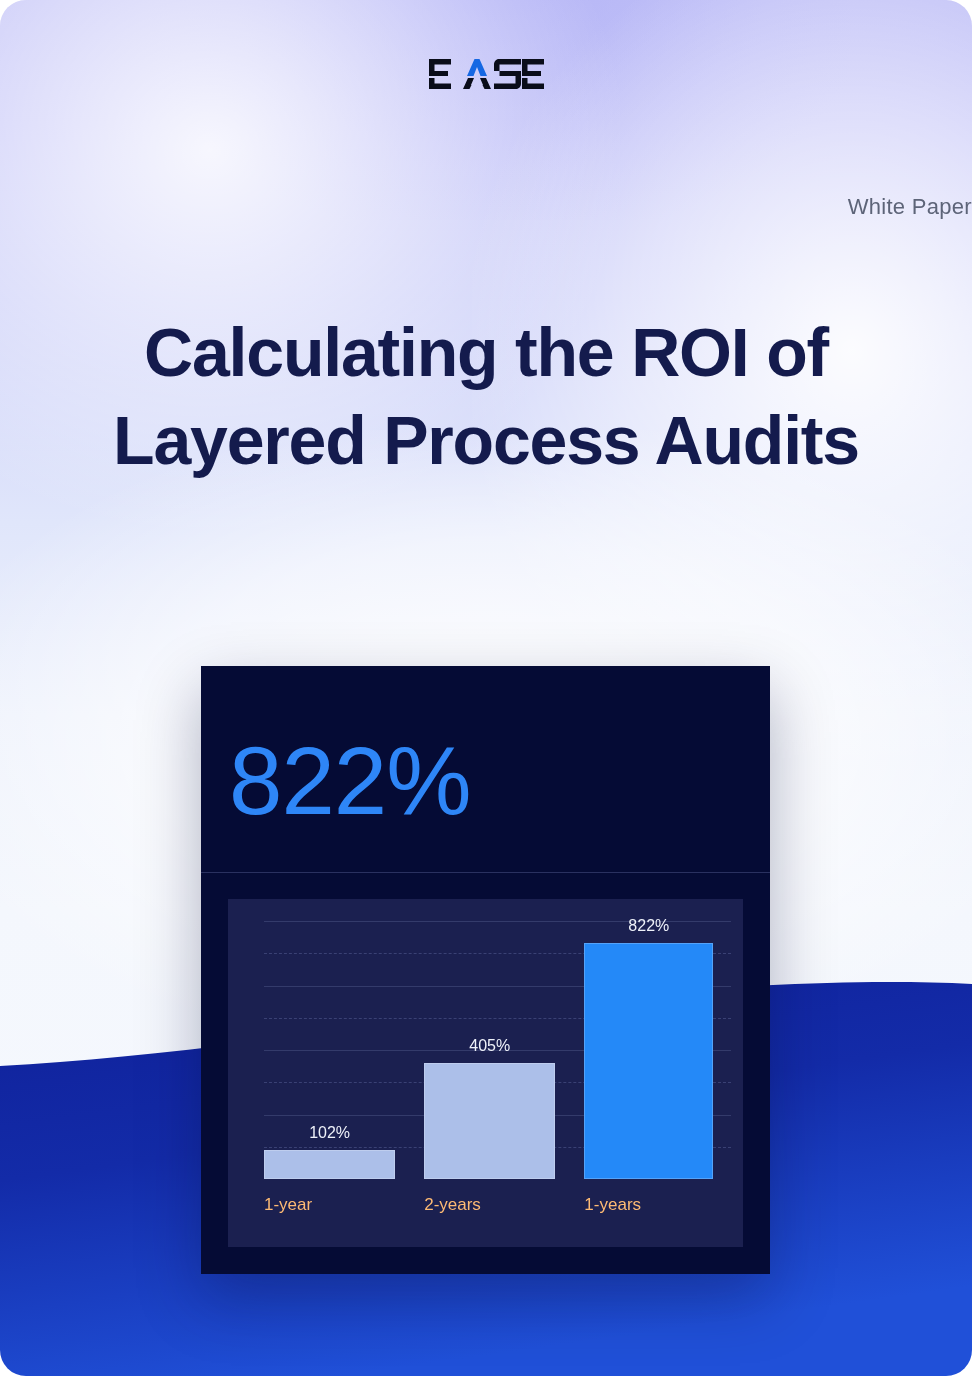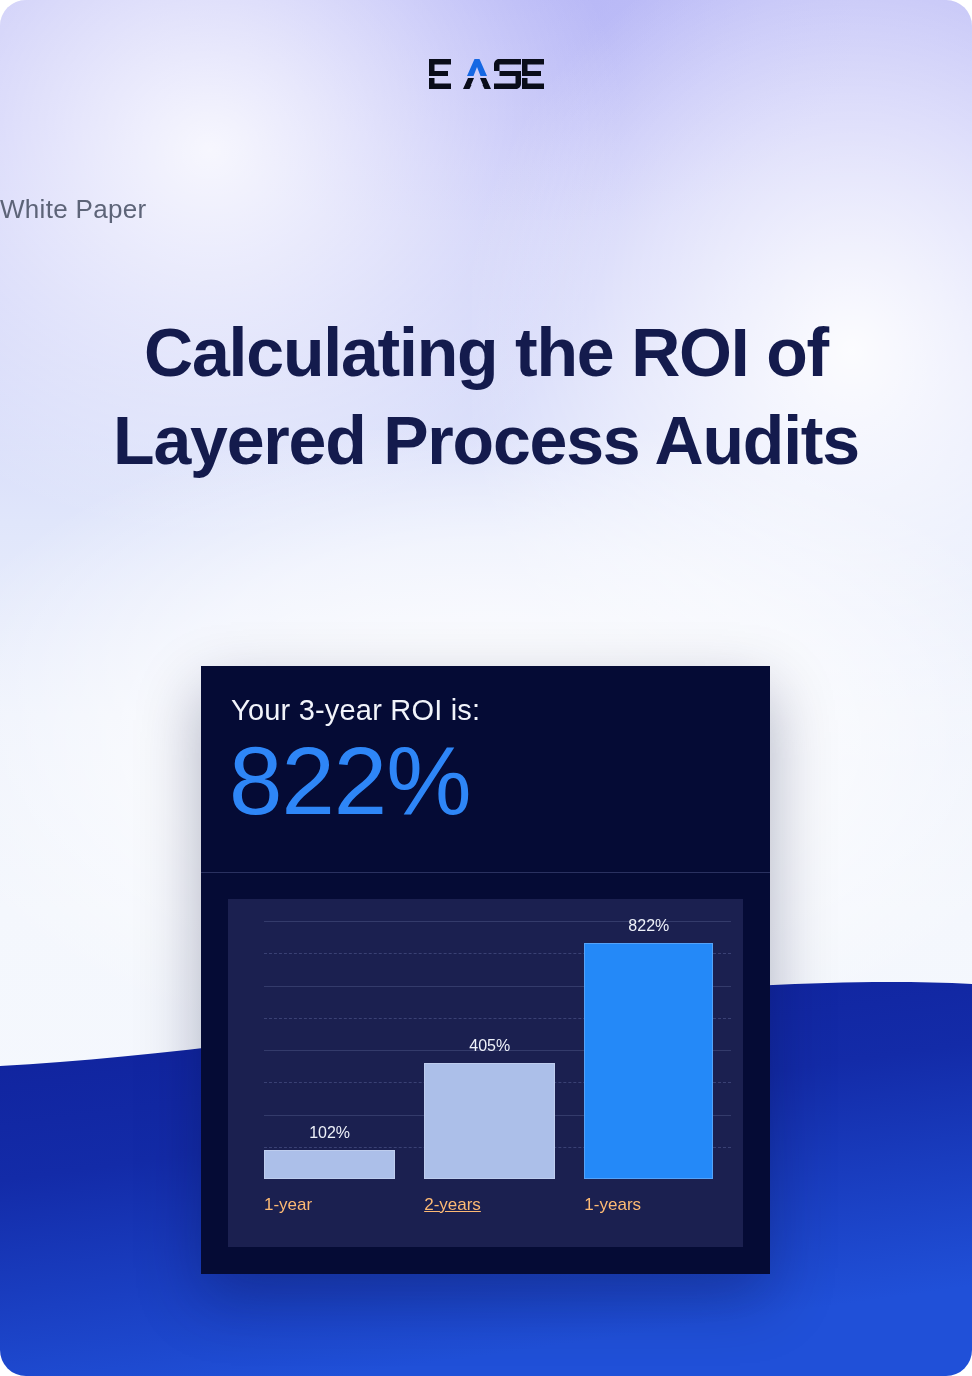--- a/index.html
+++ b/index.html
@@ -18,22 +18,22 @@
     background:radial-gradient(ellipse at center,rgba(176,176,246,0.75) 0%,rgba(186,186,247,0.25) 55%,rgba(255,255,255,0) 78%);}
   .bg-glow-mid{position:absolute;left:-60px;top:430px;width:1100px;height:620px;
     background:radial-gradient(ellipse at center,rgba(255,255,255,0.95) 0%,rgba(255,255,255,0.55) 45%,rgba(255,255,255,0) 75%);}
   .bg-wave{position:absolute;left:0;bottom:0;width:972px;height:470px;}
 
   
   .logo-wrap{position:absolute;left:0;right:0;top:57px;display:flex;justify-content:center;align-items:center;}
   .logo-svg{display:block;}
 
   
-  .eyebrow{position:absolute;left:0;right:0;top:194px;text-align:left;
-    font-size:26px;font-weight:400;letter-spacing:0.3px;color:#5d6478;}
+  .eyebrow{position:absolute;left:0;right:0;top:194px;text-align:right;
+    font-size:22px;font-weight:400;letter-spacing:0.3px;color:#5d6478;}
   .title{position:absolute;left:96px;right:96px;top:262px;text-align:center;
     font-size:68px;line-height:88px;font-weight:700;letter-spacing:-1.2px;color:#141b4d;}
 
   
   .roi-card{position:absolute;left:201px;top:666px;width:569px;height:608px;
     background:#050b35;box-shadow:0 24px 60px rgba(5,11,53,0.30);overflow:hidden;}
   .roi-head{position:relative;height:207px;border-bottom:1px solid #2a3160;box-sizing:border-box;}
   .roi-label{position:absolute;left:30px;top:28px;font-size:29px;font-weight:400;
     letter-spacing:0.2px;color:#f2f4fb;}
   .roi-value{position:absolute;left:28px;top:60px;font-size:96px;line-height:110px;
@@ -100,21 +100,20 @@
       </g>
     </svg>
   </div>
 
   <div class="eyebrow">White Paper</div>
   <h1 class="title">Calculating the ROI of Layered Process Audits</h1>
 
   <div class="roi-card">
 
     <div class="roi-head">
-      <div class="roi-label">Your 3-year ROI is:</div>
       <div class="roi-value">822%</div>
     </div>
 
     <div class="chart-outer">
       <div class="chart-panel">
 
         <div class="plot">
           <div class="grid" id="grid">
               <div class="gridline" style="top: 0%;"></div>
               <div class="gridline dotted" style="top: 12.5%;"></div>
@@ -136,21 +135,21 @@
               </div>
               <div class="bar" style="left: 68.6%; width: 27.6%; height: 91.3333%;">
                 <div class="bar-rect" style="background: rgb(36, 137, 248);"></div>
                 <div class="bar-value" style="top: -26px;">822%</div>
               </div>
             </div>
         </div>
 
         <div class="xlabels" id="xlabels">
             <div class="xlabel" style="left: 0%; width: 28.1%;">1-year</div>
-            <div class="xlabel" style="left: 34.3%; width: 28.1%; text-decoration: underline;">2-years</div>
+            <div class="xlabel" style="left: 34.3%; width: 28.1%;">2-years</div>
             <div class="xlabel" style="left: 68.6%; width: 27.6%;">1-years</div>
           </div>
 
       </div>
     </div>
   </div>
 
 </div>
 
 </body></html>

